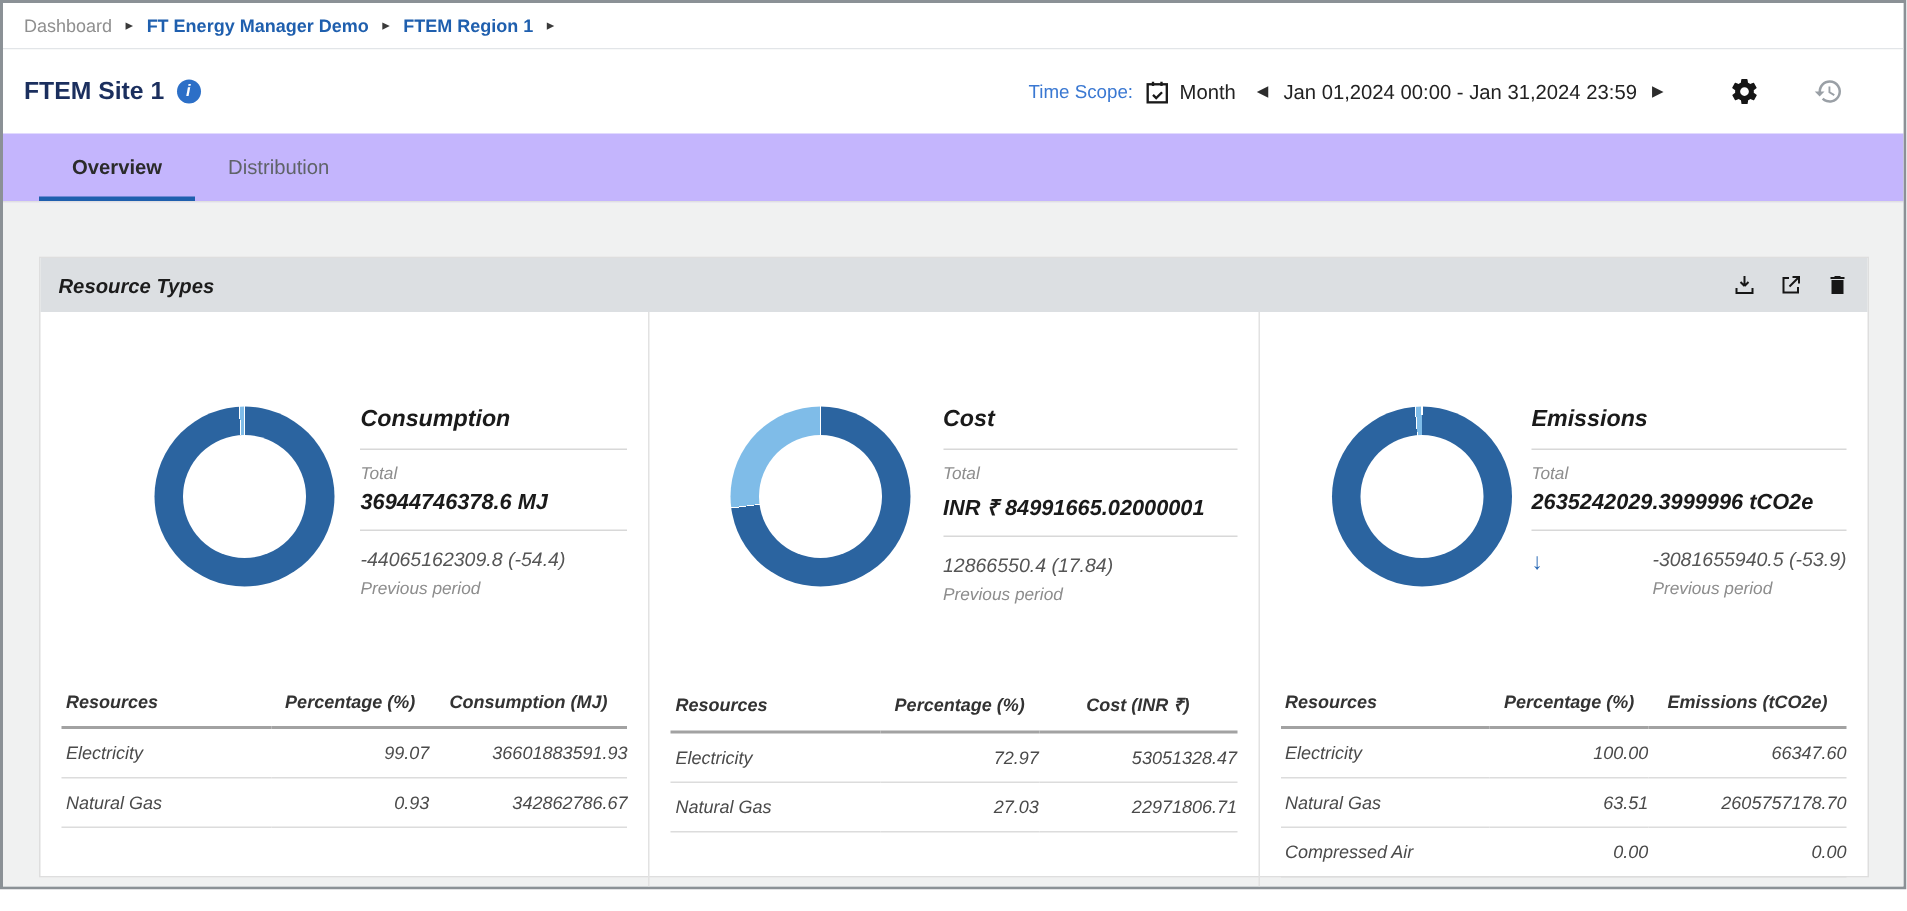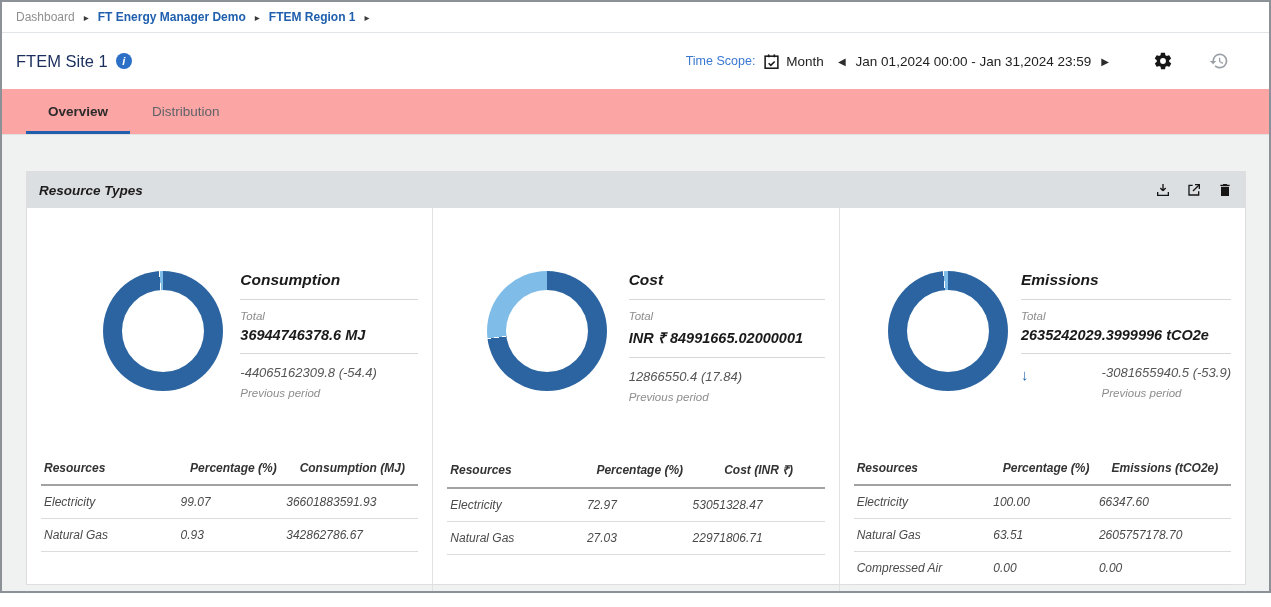--- a/index.html
+++ b/index.html
@@ -7,34 +7,34 @@
   .app { width:1271px; height:593px; border:2px solid #8b9196; background:#fff; overflow:hidden; display:flex; flex-direction:column; }
 
   
   .crumb-bar { height:31px; background:#fff; border-bottom:1px solid #e2e5e8; display:flex; align-items:center; padding-left:14px; font-size:12px; flex:0 0 auto; }
   .crumb-root { color:#8f8f8f; }
   .crumb-link { color:#1f5fae; font-weight:700; cursor:pointer; }
   .crumb-sep { color:#3a3a3a; font-size:10px; margin:0 9px; }
 
   
   .site-header { height:56px; display:flex; align-items:center; padding:0 40px 0 14px; background:#fff; flex:0 0 auto; }
-  .site-title { font-size:16.5px; font-weight:400; color:#1b2f5e; }
+  .site-title { font-size:16.5px; font-weight:700; color:#1b2f5e; }
   .info-badge { display:inline-flex; align-items:center; justify-content:center; width:16px; height:16px; border-radius:50%; background:#2c6fc7; color:#fff; font-size:11px; font-weight:700; font-style:italic; margin-left:8px; cursor:pointer; }
   .header-right { margin-left:auto; display:flex; align-items:center; }
   .ts-label { color:#3a78d2; font-size:12.5px; margin-right:8px; }
   .cal-icon { display:inline-flex; margin-right:6px; cursor:pointer; }
   .period { font-size:13.5px; color:#222; font-weight:500; margin-right:10px; cursor:pointer; }
   .nav-arrow { font-size:10px; color:#2c2c2c; cursor:pointer; padding:2px 4px; }
   .date-range { font-size:13.5px; color:#222; margin:0 6px; white-space:nowrap; }
   .hdr-icon { display:inline-flex; cursor:pointer; }
   .gear-wrap { margin-left:40px; }
   .refresh-wrap { margin-left:36px; }
 
   
-  .tab-bar { display:flex; padding-left:24px; border-bottom:1px solid #e0e0e0; background:#fca5a5; flex:0 0 auto; }
+  .tab-bar { display:flex; padding-left:24px; border-bottom:1px solid #e0e0e0; background:#c4b5fd; flex:0 0 auto; }
   .tab { font-size:13.5px; color:#5f6368; padding:15px 22px 12px; border-bottom:3px solid transparent; cursor:pointer; }
   .tab.active { color:#2b2b2b; font-weight:700; border-bottom-color:#1f5fae; }
 
   
   .content { flex:1; background:#f0f1f1; padding:36px 23px 13px 24px; overflow:hidden;font-style:italic; }
   .card { background:#fff; border:1px solid #dedede; height:414px; display:flex; flex-direction:column; }
   .card-header { height:36px; background:#dcdfe2; display:flex; align-items:center; padding:0 12px; flex:0 0 auto; }
   .card-title { font-size:13.5px; font-weight:700; color:#1c1c1c; }
   .card-actions { margin-left:auto; display:flex; align-items:center; gap:15px; }
   .card-actions .hdr-icon svg { display:block; }
@@ -54,21 +54,21 @@
   .total-value { font-size:14.5px; font-weight:700; color:#1a1a1a; margin-top:5px; white-space:nowrap; }
   .delta { font-size:13px; color:#555; margin-top:11px; white-space:nowrap; }
   .prev-label { font-size:11.5px; color:#8d8d8d; margin-top:7px; }
   .delta-row { display:flex; align-items:flex-start; margin-top:11px; }
   .delta-arrow { color:#2a69b5; font-size:15px; font-weight:700; line-height:1; margin-top:2px; }
   .delta-right { margin-left:auto; text-align:left; }
   .delta-right .delta { margin-top:0; }
 
   .res-table { width:100%; border-collapse:collapse; margin-top:52px; }
   .res-table th { font-size:12px; font-weight:700; color:#333; text-align:center; padding:6px 0 9px; border-bottom:2px solid #a2a2a2; }
-  .res-table td { font-size:12px; color:#4a4a4a; text-align:left; padding:9px 0; border-bottom:1px solid #dcdcdc; }
+  .res-table td { font-size:12px; color:#4a4a4a; text-align:right; padding:9px 0; border-bottom:1px solid #dcdcdc; }
   .res-table th:first-child, .res-table td:first-child { text-align:left; padding-left:3px; width:37%; }
   .res-table th:nth-child(2), .res-table td:nth-child(2) { width:28%; }
 </style>
 </head>
 <body>
 
 <div class="app">
 
   <div class="crumb-bar">
     <span class="crumb-root">Dashboard</span>

